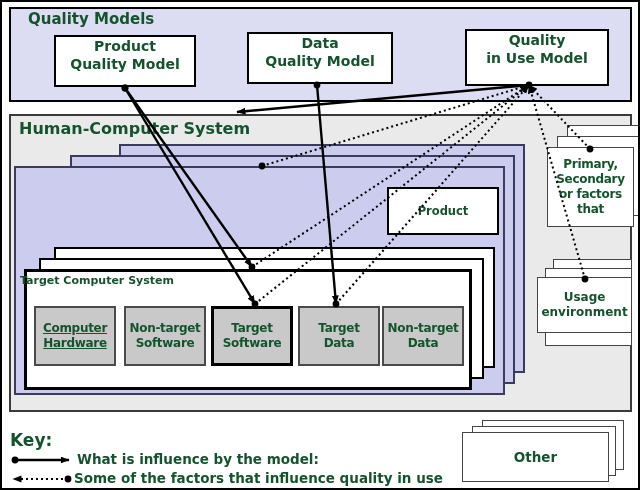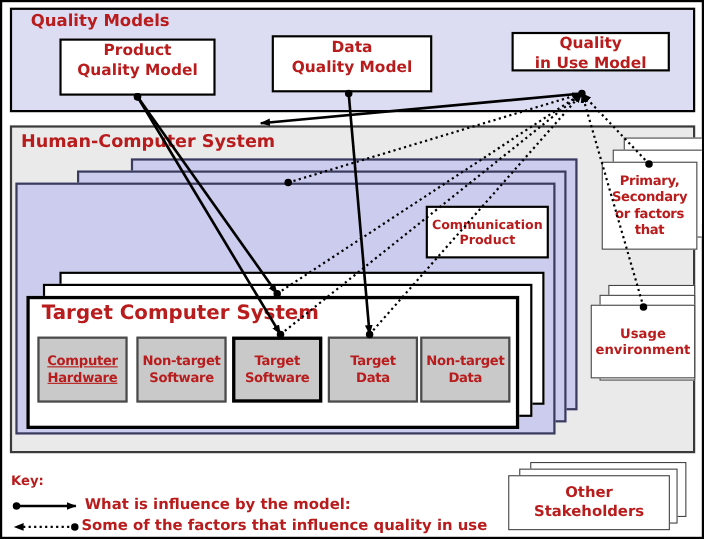--- a/index.html
+++ b/index.html
@@ -1,63 +1,63 @@
 <!DOCTYPE html>
 <html><head>
 <meta charset="utf-8">
 <style>
   html,body{margin:0;padding:0;background:#fff;}
   #frame{
     position:relative;width:640px;height:490px;box-sizing:border-box;
     border:2px solid #000;background:#fff;overflow:hidden;
-    font-family:"DejaVu Sans","Liberation Sans",sans-serif;font-weight:bold;color:#b91c1c;
+    font-family:"DejaVu Sans","Liberation Sans",sans-serif;font-weight:bold;color:#14532d;
   }
   .abs{position:absolute;box-sizing:border-box;}
   
   #quality-models{left:7px;top:5px;width:623px;height:95px;background:#dcdcf2;border:2px solid #000;z-index:1;}
   #qm-title{left:26px;top:8px;font-size:15px;z-index:2;}
   .model-box{background:#fff;border:2px solid #000;z-index:3;display:flex;flex-direction:column;justify-content:flex-start;align-items:center;text-align:center;font-size:14px;line-height:1.3;}
   #product-box{left:52px;top:33px;width:142px;height:52px;}
   #data-box{left:245px;top:30px;width:146px;height:52px;}
-  #qiu-box{left:463px;top:27px;width:144px;height:36px;}
+  #qiu-box{left:463px;top:27px;width:144px;height:57px;}
   
   #hcs{left:7px;top:112px;width:623px;height:298px;background:#eaeaea;border:2px solid #3a3a3a;z-index:1;}
   #hcs-title{left:17px;top:117px;font-size:16px;z-index:2;}
   .info-layer{background:#ccccee;border:2px solid #3b3b5e;}
   #info-l3{left:117px;top:142px;width:406px;height:229px;z-index:2;}
   #info-l2{left:68px;top:153px;width:445px;height:229px;z-index:3;}
   #info-front{left:12px;top:164px;width:491px;height:229px;z-index:4;}
   #info-title{left:21px;top:170px;font-size:13.5px;z-index:5;}
   #comm-box{left:385px;top:185px;width:112px;height:48px;background:#fff;border:2px solid #000;z-index:5;display:flex;flex-direction:column;justify-content:center;align-items:center;text-align:center;font-size:11.5px;line-height:1.25;}
   
   .tcs-layer{background:#fff;border:2px solid #000;}
   #tcs-l3{left:52px;top:245px;width:441px;height:121px;z-index:5;}
   #tcs-l2{left:37px;top:256px;width:445px;height:121px;z-index:6;}
   #tcs-front{left:22px;top:267px;width:448px;height:121px;border-width:3px;z-index:7;}
-  #tcs-title{left:36px;top:272px;font-size:18px;z-index:8;}
+  #tcs-title{left:18px;top:272px;font-size:11px;z-index:8;}
   .component{background:#c9c9c9;border:2px solid #4a4a4a;z-index:8;display:flex;flex-direction:column;justify-content:center;align-items:center;text-align:center;font-size:12px;line-height:1.25;letter-spacing:-0.3px;}
   #hw-box{left:32px;top:304px;width:82px;height:60px;text-decoration:underline;}
   #nts-box{left:122px;top:304px;width:82px;height:60px;}
   #ts-box{left:209px;top:304px;width:82px;height:60px;border:3px solid #000;}
   #td-box{left:296px;top:304px;width:82px;height:60px;}
   #ntd-box{left:380px;top:304px;width:82px;height:60px;}
   
   .page{background:#fff;border:1.5px solid #444;}
   .page-front{display:flex;flex-direction:column;justify-content:center;align-items:center;text-align:center;line-height:1.25;}
   #primary-l3{left:565px;top:123px;width:73px;height:80px;z-index:5;}
   #primary-l2{left:555px;top:134px;width:83px;height:80px;z-index:6;}
   #primary-front{left:545px;top:145px;width:87px;height:80px;z-index:7;font-size:12px;letter-spacing:-0.3px;}
   #usage-l3{left:551px;top:257px;width:79px;height:78px;z-index:5;}
   #usage-l2{left:543px;top:266px;width:87px;height:78px;z-index:6;}
-  #usage-front{left:535px;top:275px;width:95px;height:67px;z-index:7;font-size:12px;}
+  #usage-front{left:535px;top:275px;width:95px;height:56px;z-index:7;font-size:12px;}
   #others-l3{left:480px;top:418px;width:142px;height:50px;z-index:2;}
   #others-l2{left:470px;top:424px;width:144px;height:50px;z-index:3;}
   #others-front{left:460px;top:430px;width:147px;height:50px;z-index:4;font-size:13.5px;}
   
-  #key-title{left:8px;top:428px;font-size:12px;z-index:2;}
+  #key-title{left:8px;top:428px;font-size:17px;z-index:2;}
   #key-solid-label{left:75px;top:449px;font-size:13.5px;z-index:2;}
   #key-dotted-label{left:72px;top:468px;font-size:13.5px;z-index:2;}
   
   #connector-layer{position:absolute;left:0;top:0;z-index:20;pointer-events:none;}
   line.solid{stroke:#000;stroke-width:2.4;}
   line.dotted{stroke:#000;stroke-width:2;stroke-dasharray:2 3;}
   .line2{display:block;}
 </style>
 </head>
 <body>
@@ -81,21 +81,20 @@
   </div>
 
   <div id="hcs" class="abs"></div>
   <div id="hcs-title" class="abs">Human-Computer System</div>
 
   <div id="info-l3" class="abs info-layer"></div>
   <div id="info-l2" class="abs info-layer"></div>
   <div id="info-front" class="abs info-layer"></div>
 
   <div id="comm-box" class="abs">
-    <span class="line2">Communication</span>
     <span class="line2">Product</span>
   </div>
 
   <div id="tcs-l3" class="abs tcs-layer"></div>
   <div id="tcs-l2" class="abs tcs-layer"></div>
   <div id="tcs-front" class="abs tcs-layer"></div>
   <div id="tcs-title" class="abs">Target Computer System</div>
 
   <div id="hw-box" class="abs component">
     <span class="line2">Computer</span>
@@ -131,21 +130,20 @@
   <div id="usage-l2" class="abs page"></div>
   <div id="usage-front" class="abs page page-front">
     <span class="line2">Usage</span>
     <span class="line2">environment</span>
   </div>
 
   <div id="others-l3" class="abs page"></div>
   <div id="others-l2" class="abs page"></div>
   <div id="others-front" class="abs page page-front">
     <span class="line2">Other</span>
-    <span class="line2">Stakeholders</span>
   </div>
 
   <div id="key-title" class="abs">Key:</div>
   <div id="key-solid-label" class="abs">What is influence by the model:</div>
   <div id="key-dotted-label" class="abs">Some of the factors that influence quality in use</div>
 
   <svg id="connector-layer" width="640" height="490" viewBox="0 0 640 490">
     <defs>
       <marker id="m-arrow" markerWidth="10" markerHeight="8" refX="8.5" refY="3.5" orient="auto" markerUnits="userSpaceOnUse">
         <path d="M0,0 L9,3.5 L0,7 Z" fill="#000"></path>

